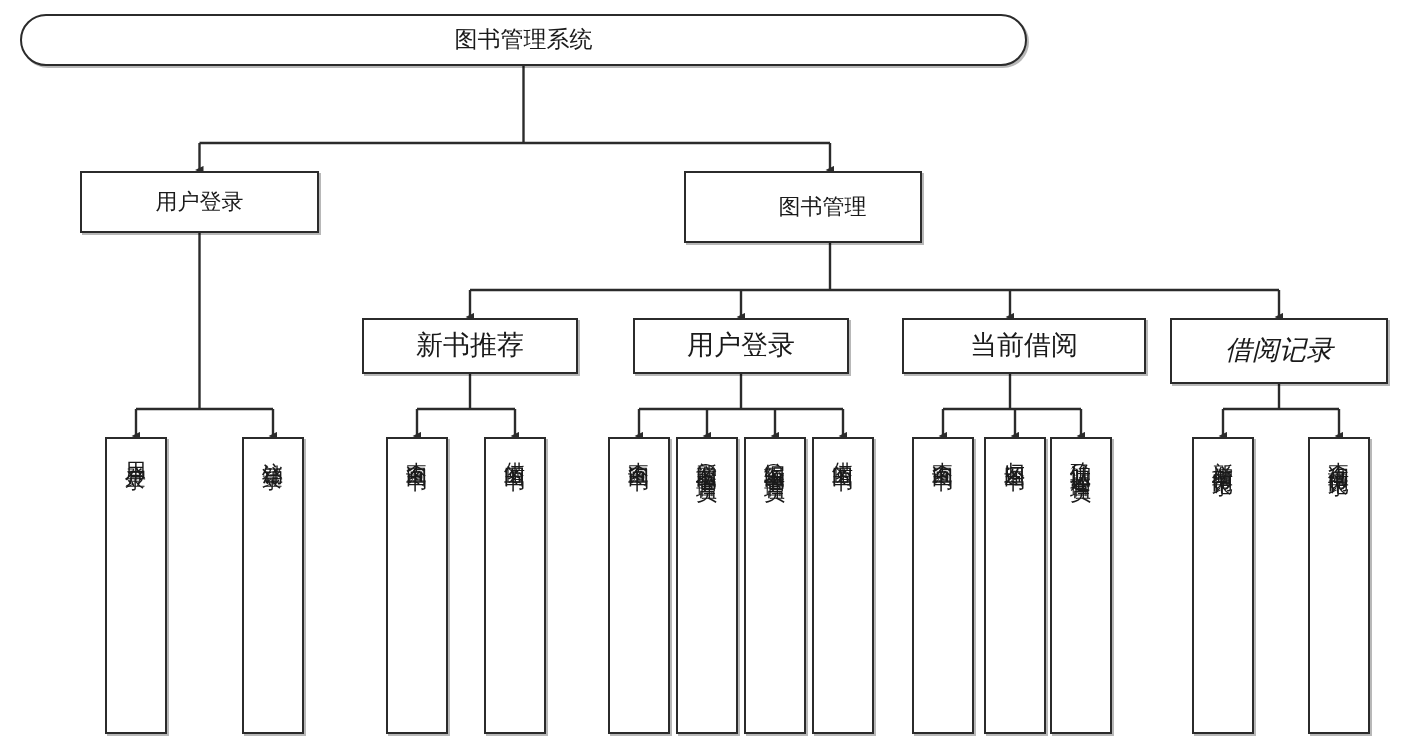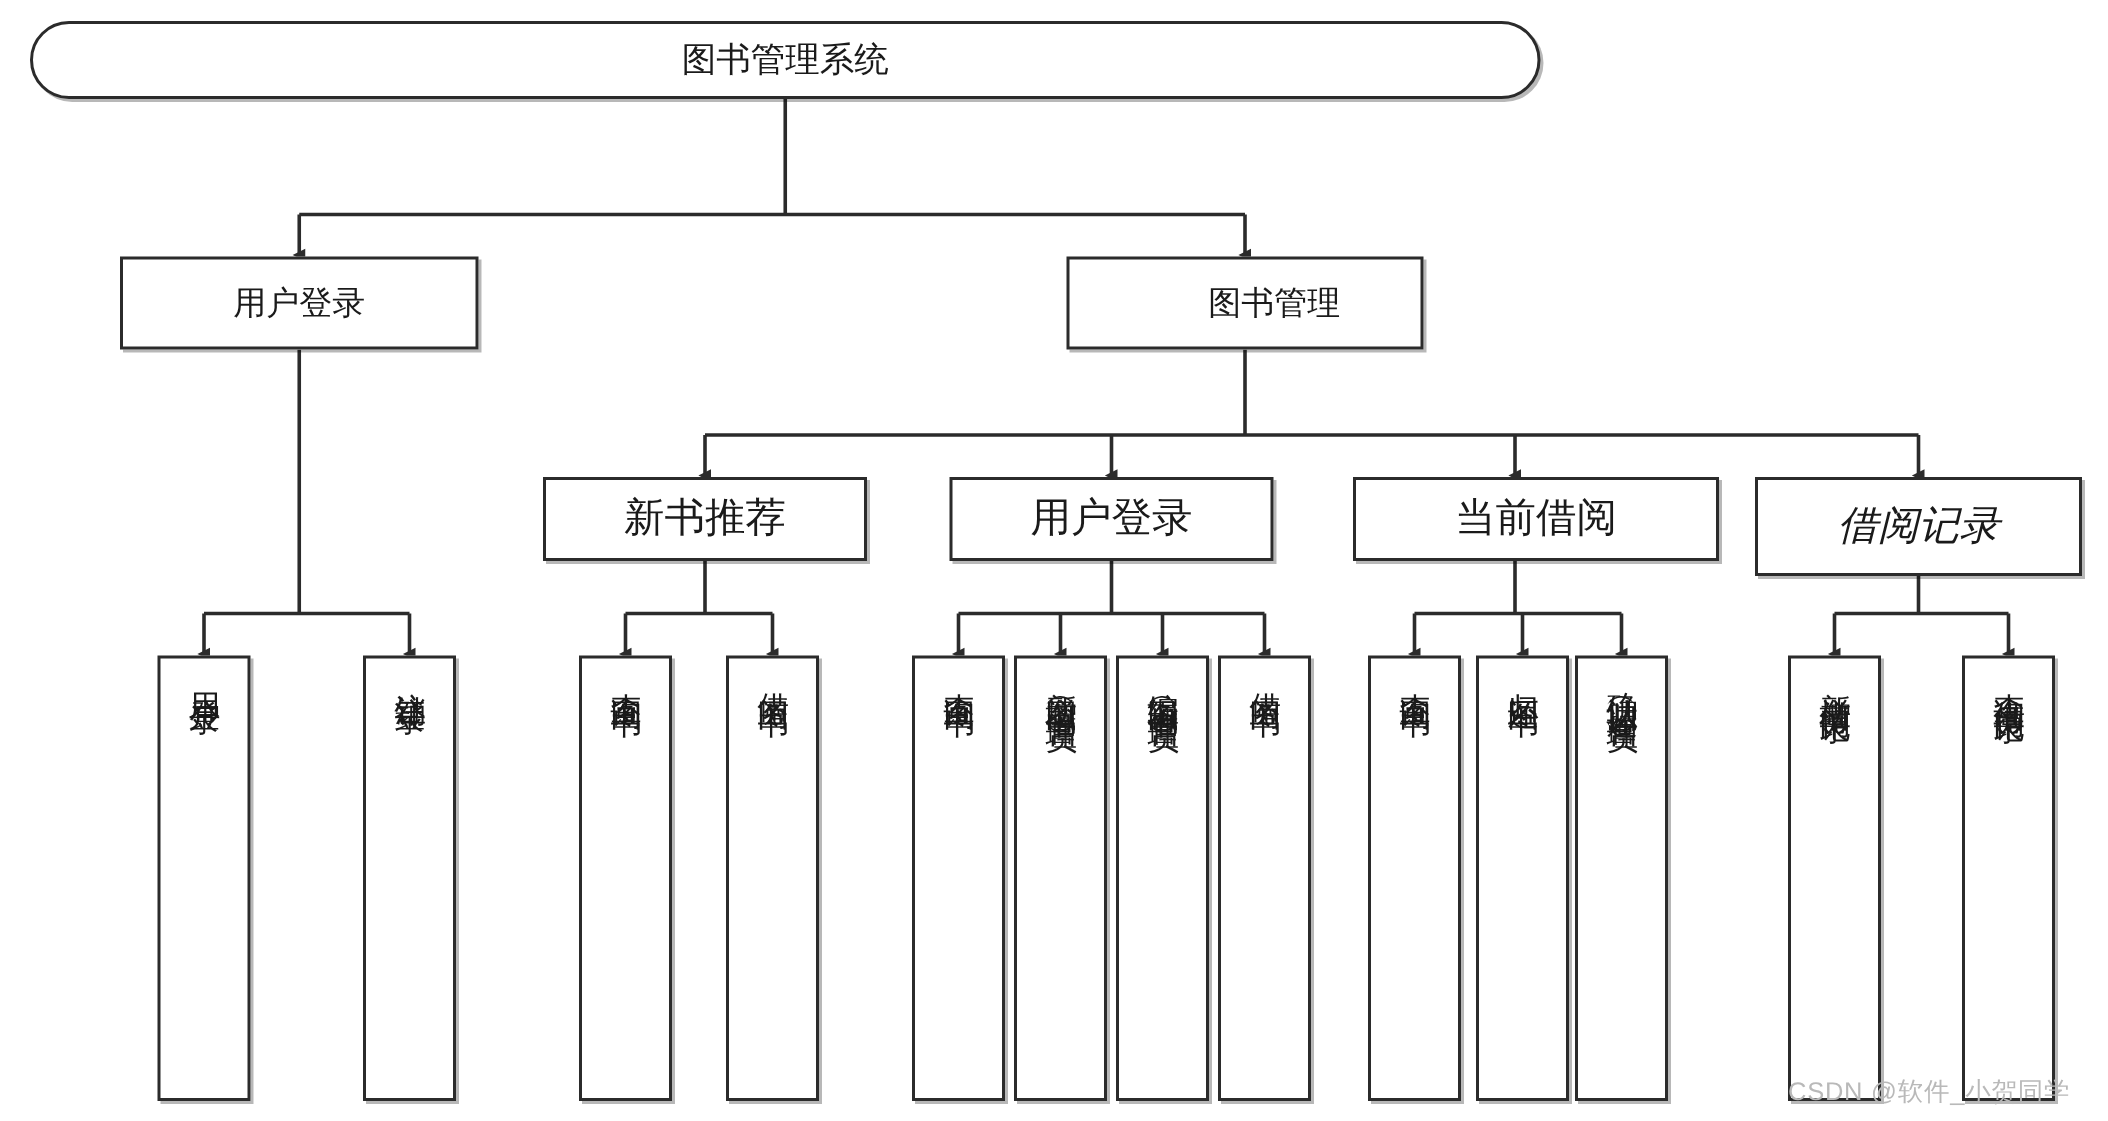--- a/index.html
+++ b/index.html
@@ -113,21 +113,21 @@
       </g>
   </svg>
 
   <div id="nodes">
       <div class="node root" style="left: 20px; top: 14px; width: 1007px; height: 52px; border-radius: 26px;">
         <span class="label">图书管理系统</span>
       </div>
       <div class="node lvl2" style="left: 80px; top: 171px; width: 239px; height: 62px;">
         <span class="label">用户登录</span>
       </div>
-      <div class="node lvl2" style="left: 711px; top: 171px; width: 238px; height: 62px; padding-left: 39px;">
+      <div class="node lvl2" style="left: 684px; top: 171px; width: 238px; height: 72px; padding-left: 39px;">
         <span class="label">图书管理</span>
       </div>
       <div class="node lvl3" style="left: 362px; top: 318px; width: 216px; height: 56px;">
         <span class="label">新书推荐</span>
       </div>
       <div class="node lvl3" style="left: 633px; top: 318px; width: 216px; height: 56px;">
         <span class="label">用户登录</span>
       </div>
       <div class="node lvl3" style="left: 902px; top: 318px; width: 244px; height: 56px;">
         <span class="label">当前借阅</span>
@@ -169,14 +169,13 @@
         <span class="label">确认归还（管理员）</span>
       </div>
       <div class="node leaf" style="left: 1192px; top: 437px; width: 62px; height: 297px;">
         <span class="label">新增借阅记录</span>
       </div>
       <div class="node leaf" style="left: 1308px; top: 437px; width: 62px; height: 297px;">
         <span class="label">查询借阅记录</span>
       </div>
     </div>
 
-  <div class="watermark" style="left: 1192px; top: 716px;">CSDN @软件_小贺同学</div>
 </div>
 
 </body></html>

